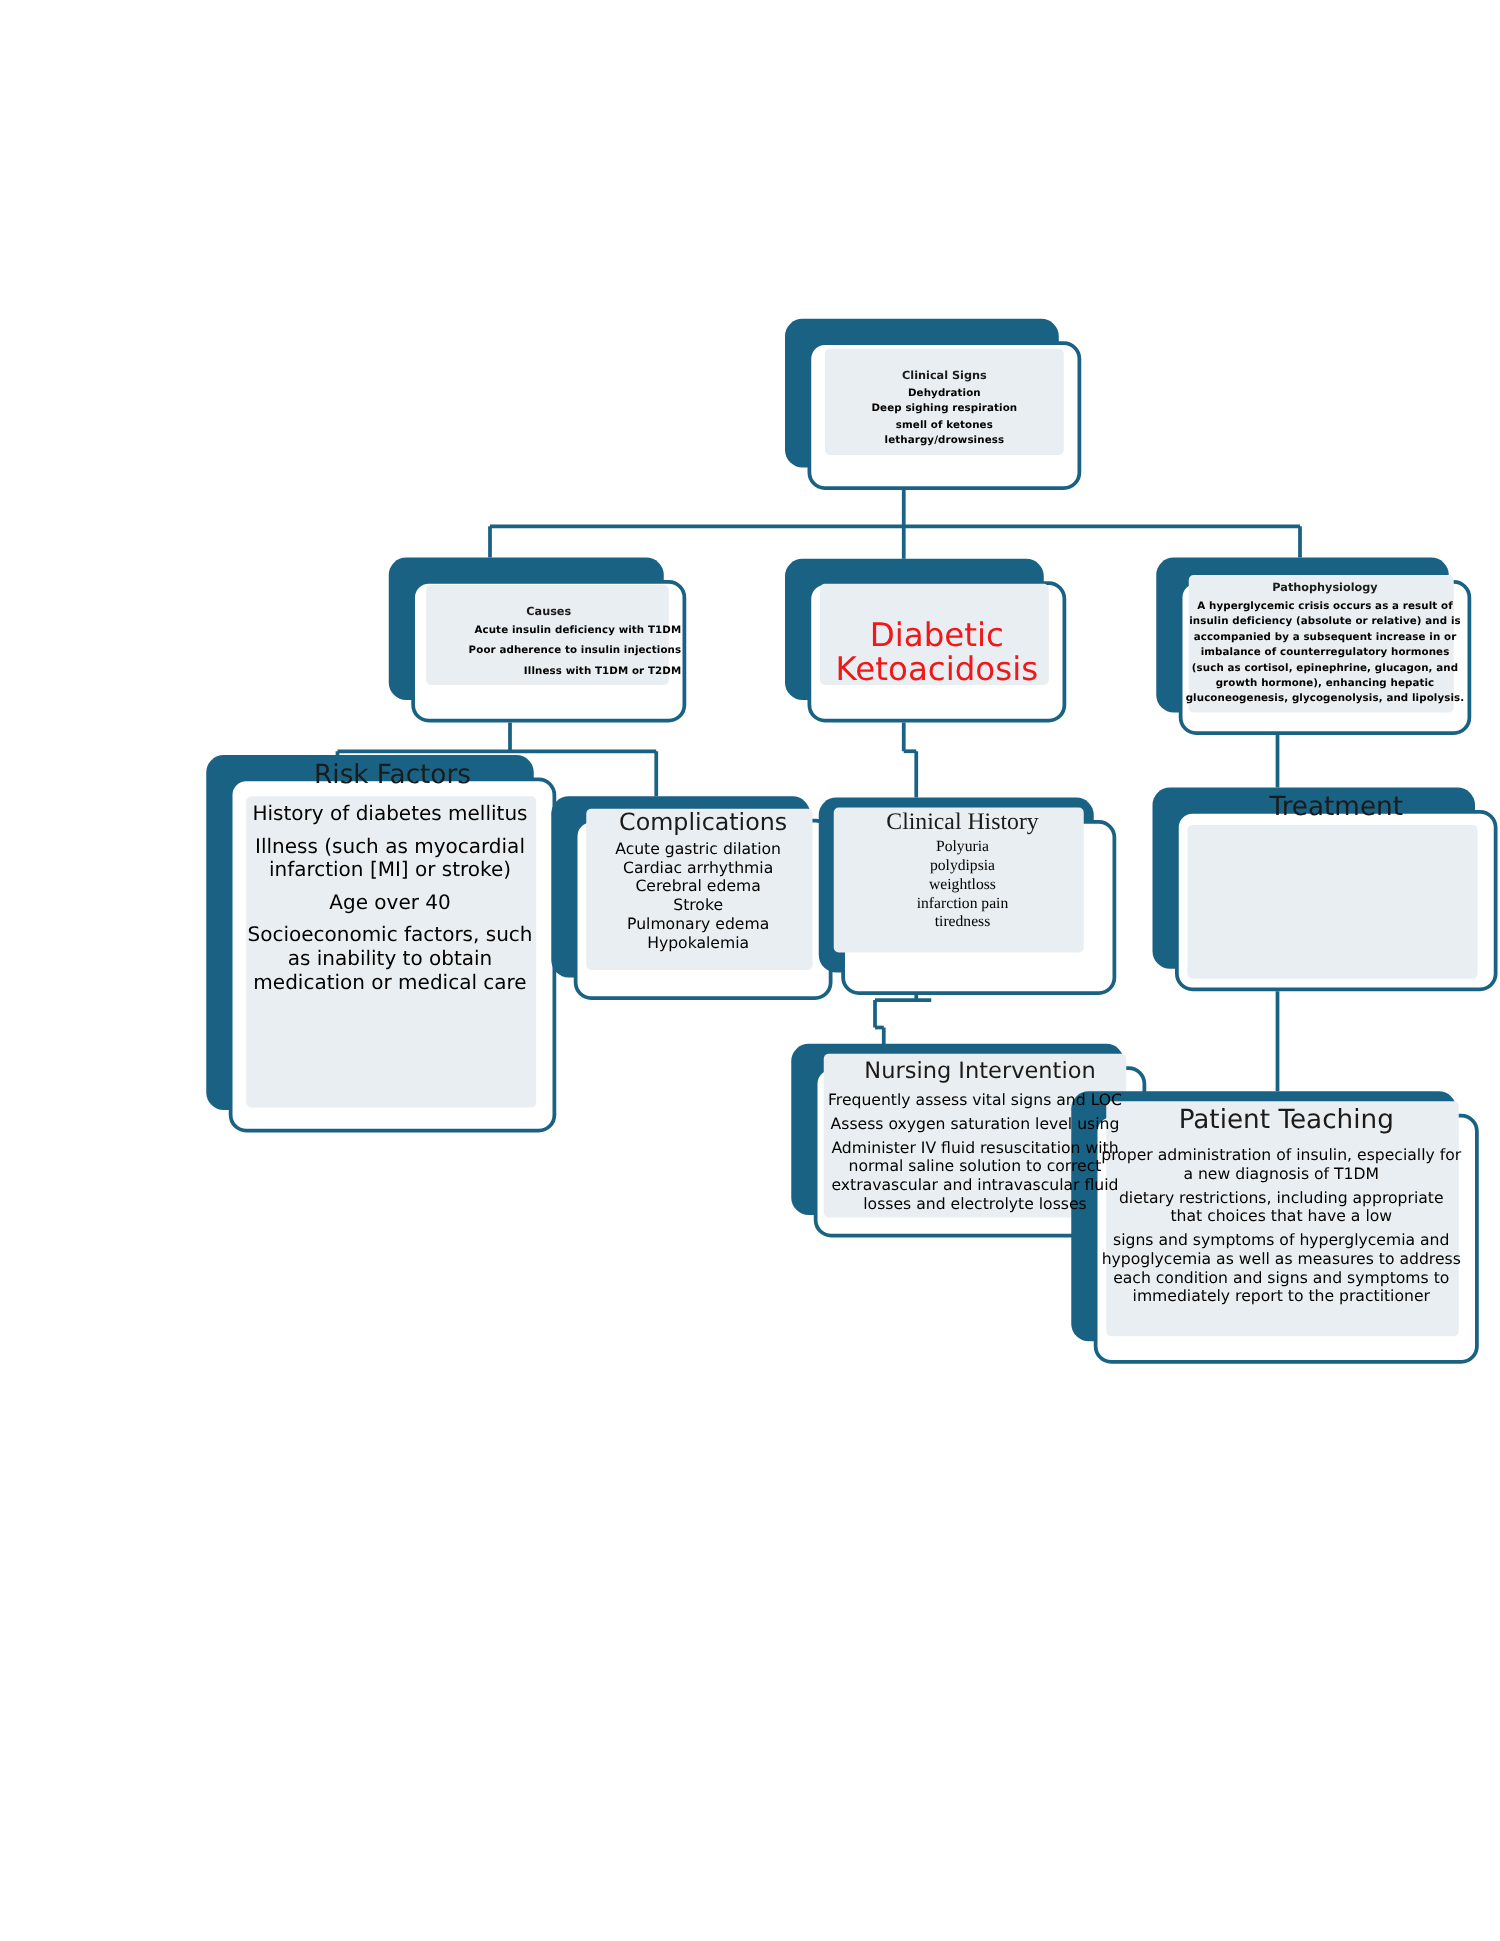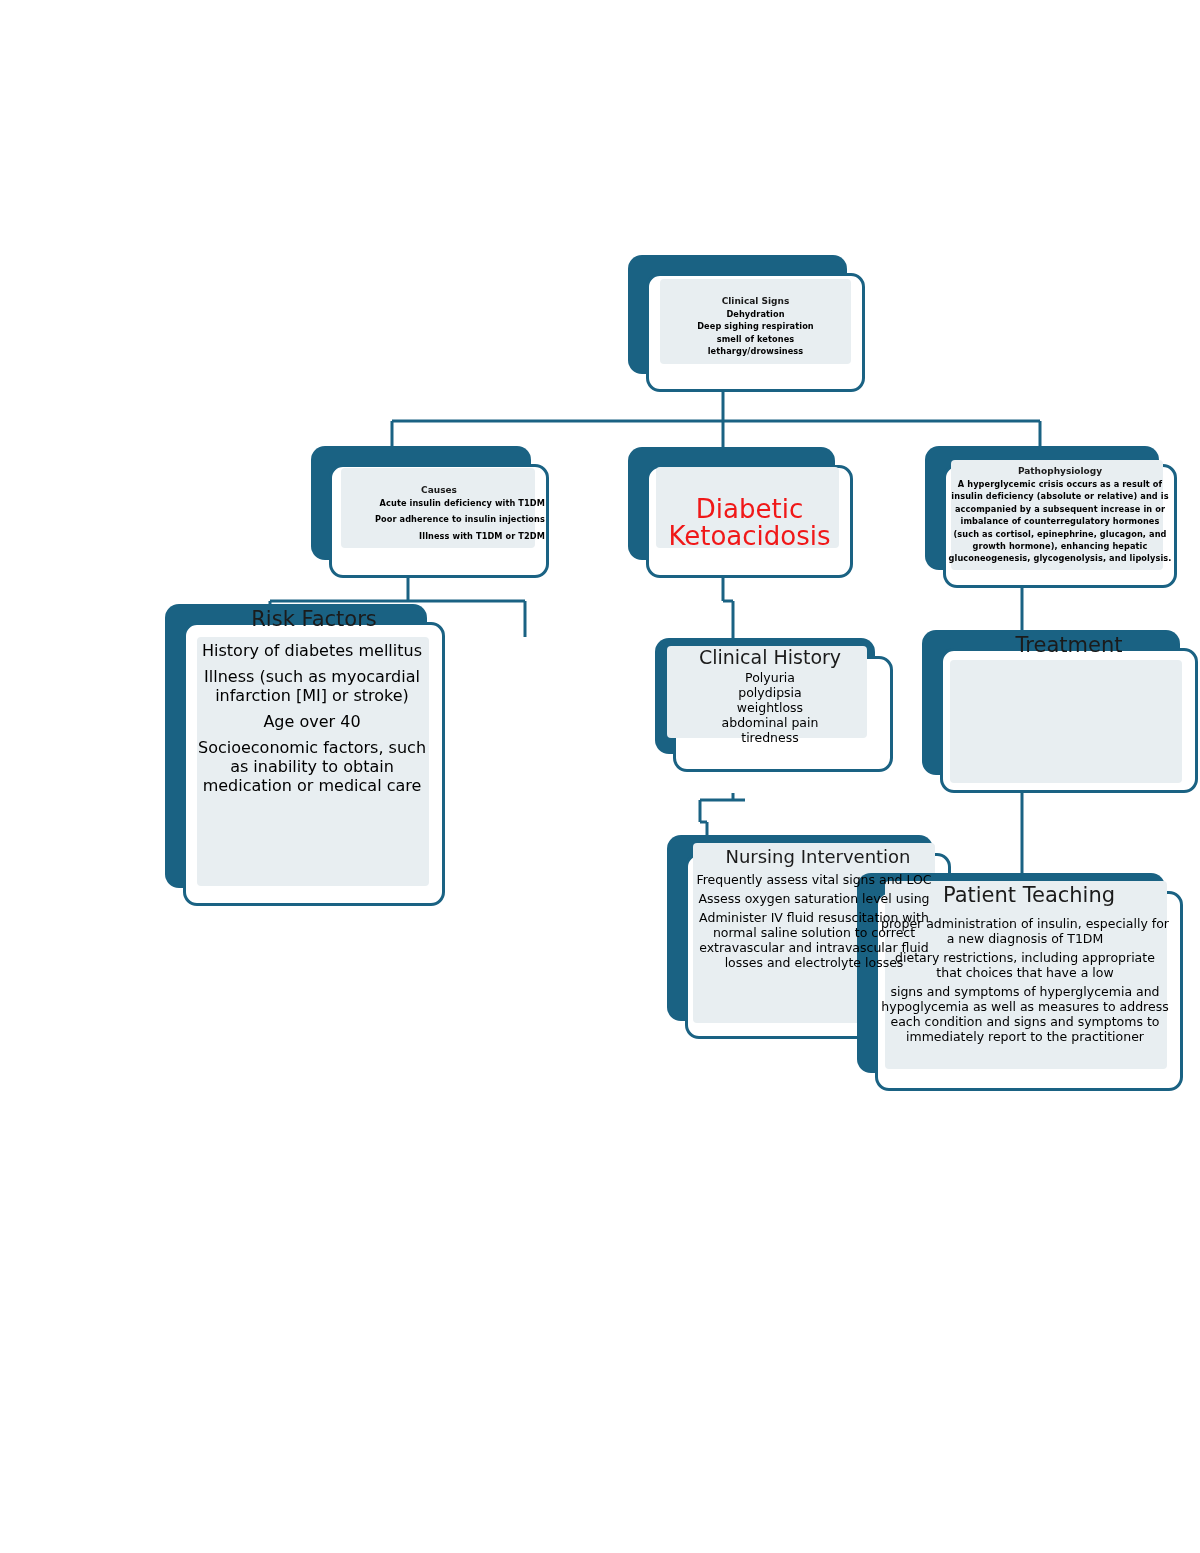--- a/index.html
+++ b/index.html
@@ -138,43 +138,57 @@
       <p>History of diabetes mellitus</p>
       <div class="gap"></div>
       <p>Illness (such as myocardial infarction [MI] or stroke)</p>
       <div class="gap"></div>
       <p>Age over 40</p>
       <div class="gap"></div>
       <p>Socioeconomic factors, such as inability to obtain medication or medical care</p>
     </div>
   </div>
 
-
-  <div class="node" style="left:655px;top:638px;width:198px;height:134px;">
+  <div class="node" style="left:441px;top:637px;width:185px;height:163px;">
+    <div class="shadow"></div>
+    <div class="card"></div>
+    <div class="inner" style="left:28px;right:16px;top:10px;bottom:24px;"></div>
+    <div class="title big" style="top:10px;left:18px;right:0;font-size:19px;">Complications</div>
+    <div class="body med" style="top:34px;left:22px;right:12px;">
+      <p>Acute gastric dilation</p>
+      <p>Cardiac arrhythmia</p>
+      <p>Cerebral edema</p>
+      <p>Stroke</p>
+      <p>Pulmonary edema</p>
+      <p>Hypokalemia</p>
+    </div>
+  </div>
+
+  <div class="node" style="left:655px;top:638px;width:198px;height:158px;font-family:Liberation Serif, serif;">
     <div class="shadow"></div>
     <div class="card"></div>
     <div class="inner" style="left:12px;right:26px;top:8px;bottom:34px;"></div>
     <div class="title big" style="top:8px;left:10px;right:18px;font-size:19px;">Clinical History</div>
     <div class="body med" style="top:32px;left:16px;right:24px;">
       <p>Polyuria</p>
       <p>polydipsia</p>
       <p>weightloss</p>
-      <p>abdominal pain</p>
+      <p>infarction pain</p>
       <p>tiredness</p>
     </div>
   </div>
 
   <div class="node" style="left:922px;top:630px;width:236px;height:163px;">
     <div class="shadow"></div>
     <div class="card"></div>
     <div class="inner" style="left:28px;right:16px;top:30px;bottom:10px;"></div>
     <div class="title big" style="top:4px;left:18px;right:0;">Treatment</div>
   </div>
 
-  <div class="node" style="left:633px;top:835px;width:244px;height:204px;margin-left:34px;">
+  <div class="node" style="left:633px;top:835px;width:244px;height:155px;">
     <div class="shadow"></div>
     <div class="card"></div>
     <div class="inner" style="left:26px;right:16px;top:8px;bottom:16px;"></div>
     <div class="title big" style="top:10px;left:18px;right:0;font-size:18px;">Nursing Intervention</div>
     <div class="body med" style="top:37px;left:22px;right:12px;">
       <p>Frequently assess vital signs and LOC</p>
       <div class="gap s"></div>
       <p>Assess oxygen saturation level using</p>
       <div class="gap s"></div>
       <p>Administer IV fluid resuscitation with normal saline solution to correct extravascular and intravascular fluid losses and electrolyte losses</p>

